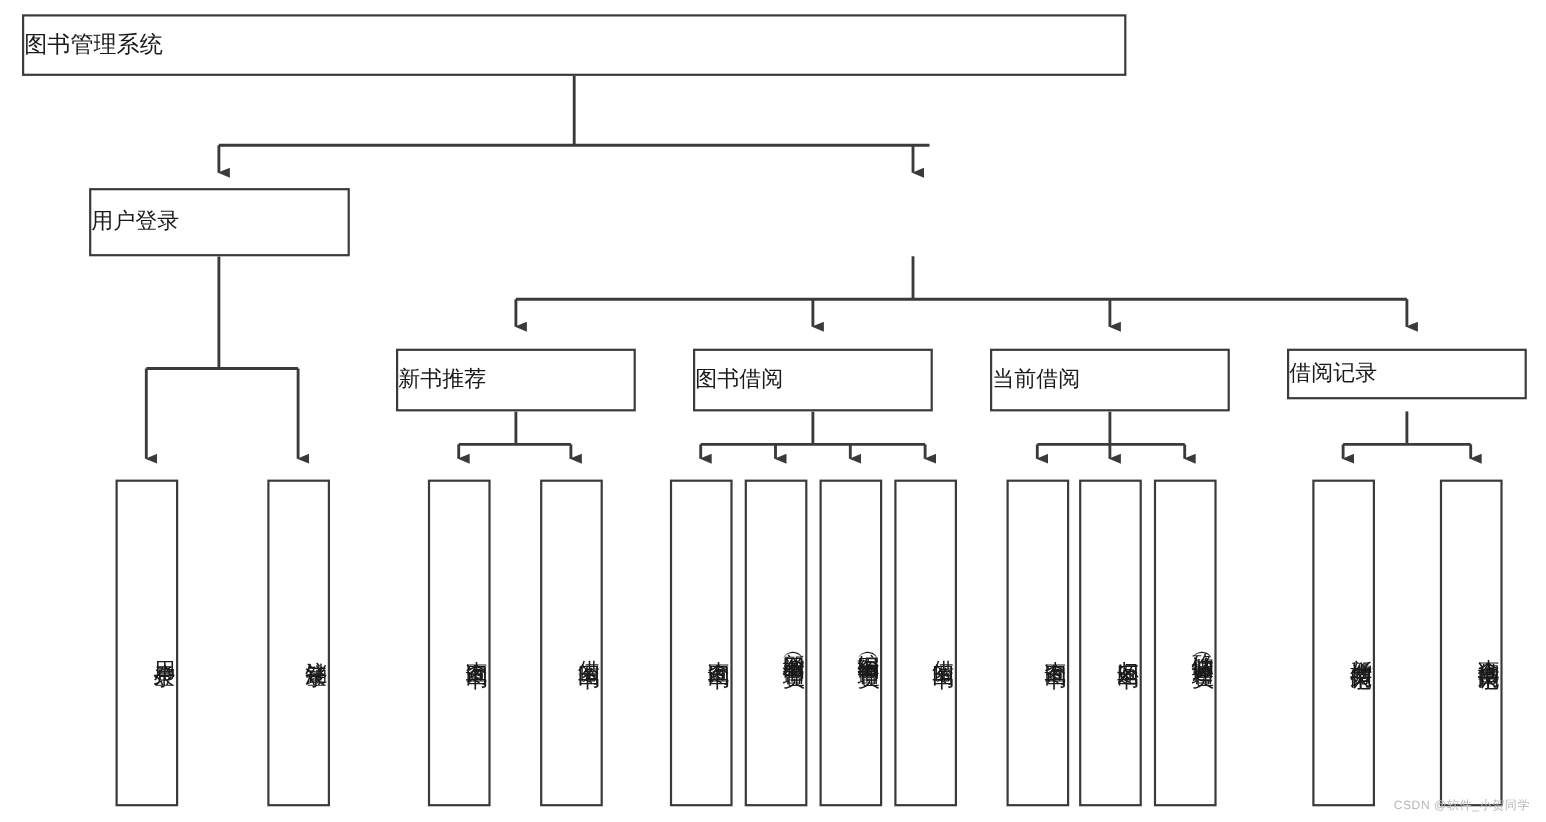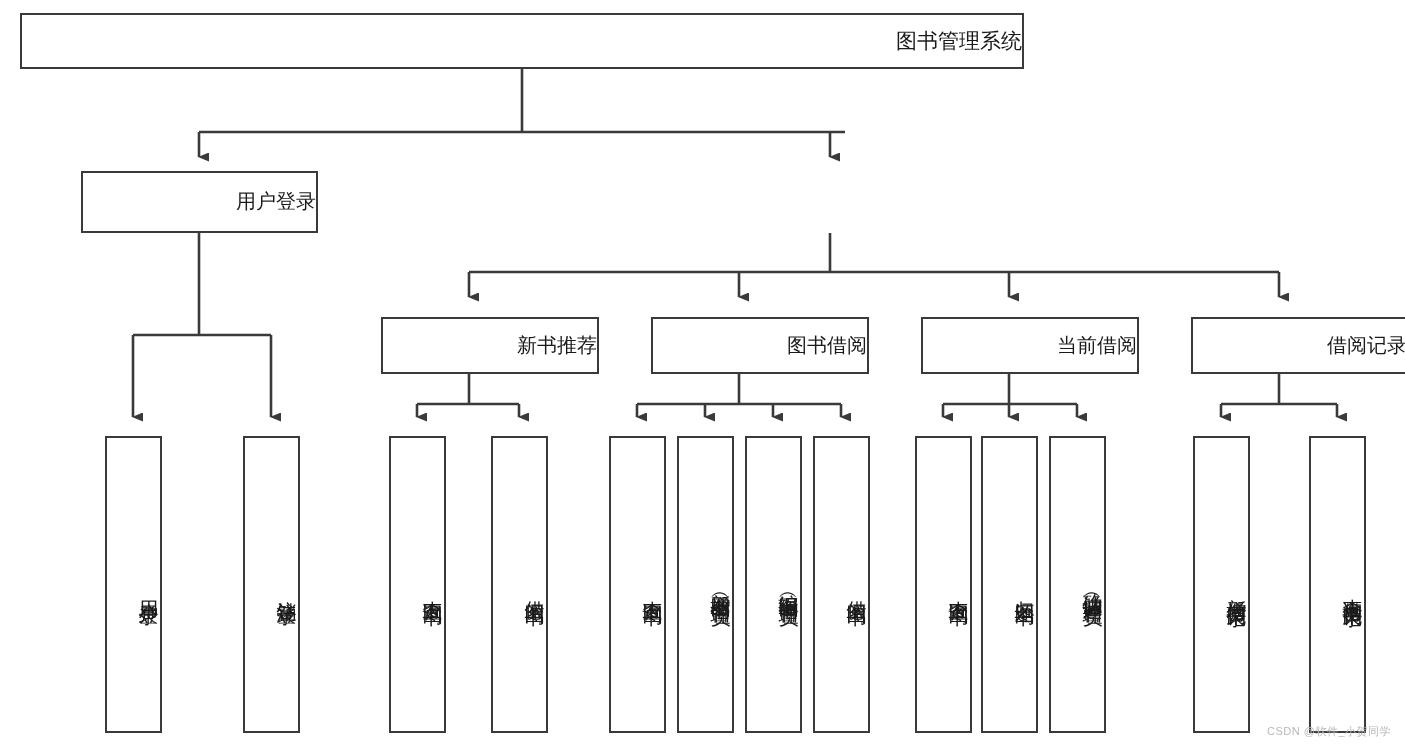--- a/index.html
+++ b/index.html
@@ -27,34 +27,33 @@
     height: 747px;
     pointer-events: none;
   }
   .node {
     position: absolute;
     box-sizing: border-box;
     border: 2px solid #3a3a3a;
     background: #ffffff;
     display: flex;
     align-items: center;
-    justify-content: flex-end;
+    justify-content: flex-start;
     text-align: center;
     color: #1a1a1a;
     line-height: 1.18;
   }
   .node.root {
     font-size: 21px;
   }
   .node.level2 {
     font-size: 20px;
   }
   .node.level3 {
     font-size: 20px;
-    margin-left: 21px;
   }
   .node.leaf {
     font-size: 20px;
     writing-mode: vertical-rl;
     text-orientation: upright;
     letter-spacing: 2px;
     padding-top: 8px;
     align-items: flex-start;
     justify-content: center;
   }
@@ -142,21 +141,21 @@
 
   <div class="node level3" style="left:360px; top:317px; width:218px; height:57px;">
     <span class="node-label">新书推荐</span>
   </div>
   <div class="node level3" style="left:630px; top:317px; width:218px; height:57px;">
     <span class="node-label">图书借阅</span>
   </div>
   <div class="node level3" style="left:900px; top:317px; width:218px; height:57px;">
     <span class="node-label">当前借阅</span>
   </div>
-  <div class="node level3" style="left:1170px; top:317px; width:218px; height:57px;">
+  <div class="node level3" style="left:1170px; top:317px; width:218px; height:46px;">
     <span class="node-label">借阅记录</span>
   </div>
 
   <div class="node leaf" style="left:105px; top:436px; width:57px; height:297px;">
     <span class="node-label">用户登录</span>
   </div>
   <div class="node leaf" style="left:243px; top:436px; width:57px; height:297px;">
     <span class="node-label">注销登录</span>
   </div>
 

